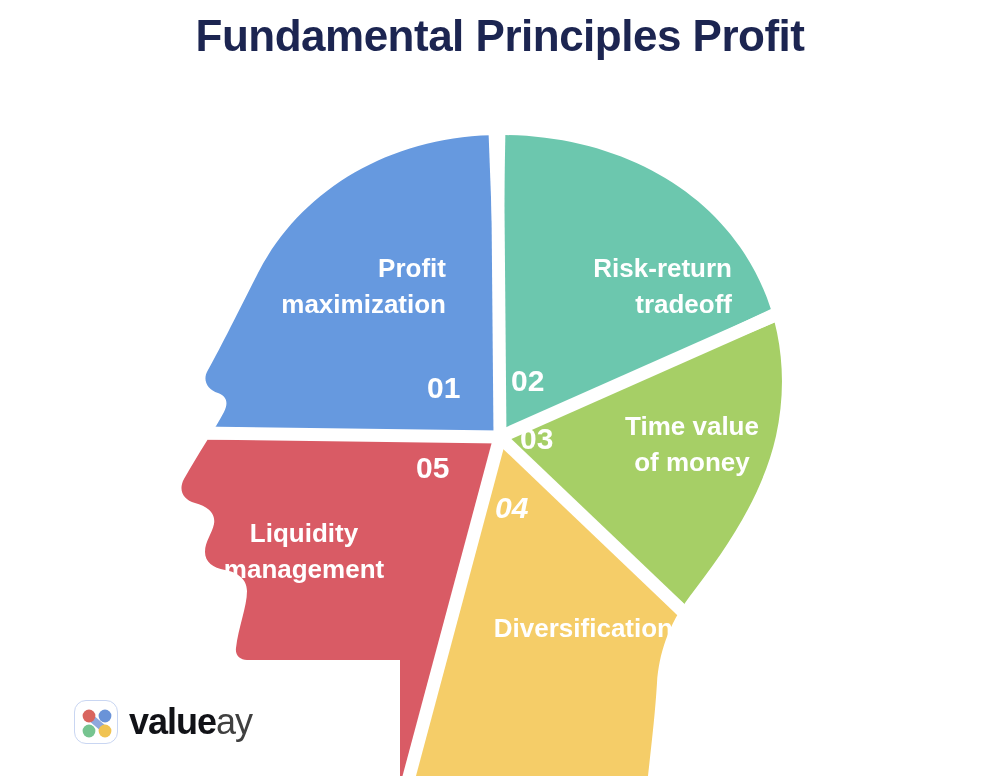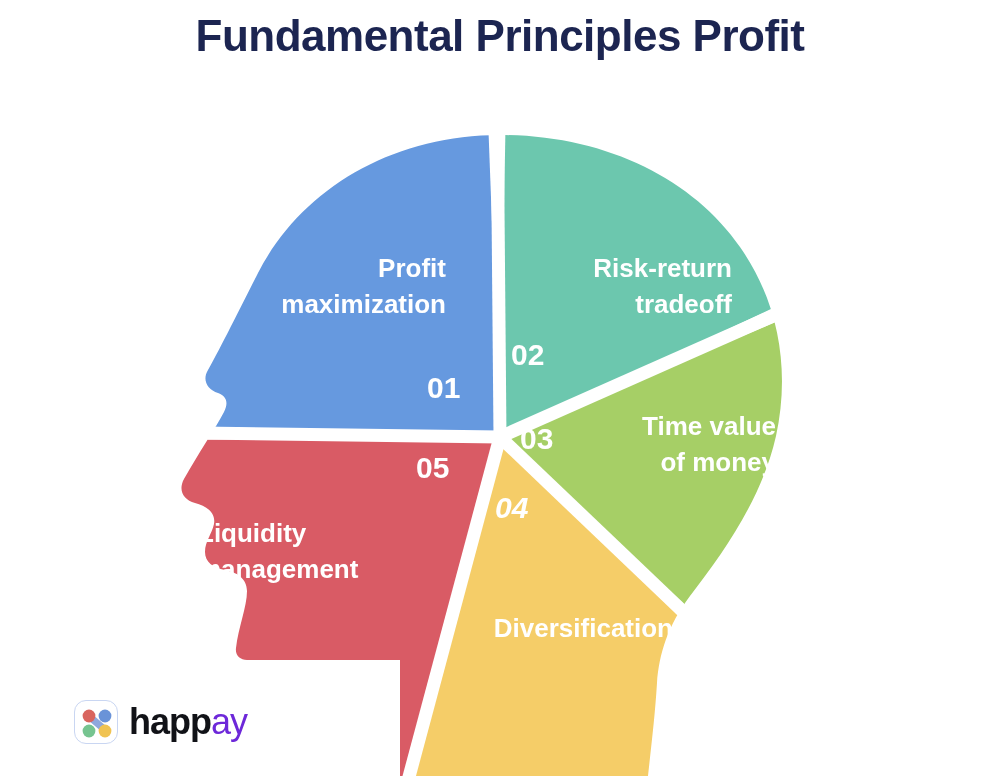--- a/index.html
+++ b/index.html
@@ -69,29 +69,29 @@
     font-weight: bold;
     font-size: 30px;
     line-height: 32px;
     pointer-events: none;
   }
 
   #label-01 { left: 238px; top: 250px; width: 208px; text-align: right; }
   #num-01   { left: 427px; top: 372px; }
 
   #label-02 { left: 494px; top: 250px; width: 230px; text-align: right; margin-left: 8px; }
-  #num-02   { left: 511px; top: 339px; }
-
-  #label-03 { left: 576px; top: 408px; width: 200px; text-align: right; }
+  #num-02   { left: 511px; top: 365px; }
+
+  #label-03 { left: 592px; top: 408px; width: 200px; text-align: center; }
   #num-03   { left: 520px; top: 423px; }
 
   #label-04 { left: 413px; top: 610px; width: 260px; text-align: right; }
   #num-04   { left: 495px; top: 492px; font-style: italic; }
 
-  #label-05 { left: 198px; top: 515px; width: 212px; text-align: left; }
+  #label-05 { left: 198px; top: 515px; width: 212px; text-align: center; }
   #num-05   { left: 416px; top: 452px; }
 
   
   #logo {
     position: absolute;
     left: 74px;
     top: 700px;
     display: flex;
     align-items: center;
     gap: 11px;
@@ -106,21 +106,21 @@
     box-sizing: border-box;
   }
   #logo-wordmark {
     font-family: "Liberation Sans", sans-serif;
     font-size: 36px;
     line-height: 36px;
     letter-spacing: -1px;
     white-space: nowrap;
   }
   #logo-wordmark .wm-bold { font-weight: bold; color: #111217; }
-  #logo-wordmark .wm-light { font-weight: normal; color: #6d28d9; }
+  #logo-wordmark .wm-light { font-weight: normal; color: #404040; }
 </style>
 </head>
 <body>
 
 <div id="title-block">
   <span class="title-line">Fundamental Principles Profit</span>
 </div>
 
 <div id="diagram">
 
@@ -200,15 +200,15 @@
   <div id="logo-mark">
     <svg viewBox="0 0 44 44" width="44" height="44" xmlns="http://www.w3.org/2000/svg">
       <path d="M15 16 L29 28" stroke="#8fa8dd" stroke-width="7" stroke-linecap="round" fill="none"></path>
       <circle cx="14" cy="15" r="6.4" fill="#d9655f"></circle>
       <circle cx="30" cy="15" r="6.4" fill="#6a93d8"></circle>
       <circle cx="14" cy="30" r="6.4" fill="#76c490"></circle>
       <circle cx="30" cy="30" r="6.4" fill="#f0c352"></circle>
     </svg>
   </div>
   <div id="logo-wordmark">
-    <span class="wm-bold">happ</span><span class="wm-light">ay</span>
+    <span class="wm-bold">value</span><span class="wm-light">ay</span>
   </div>
 </div>
 
 </body></html>

